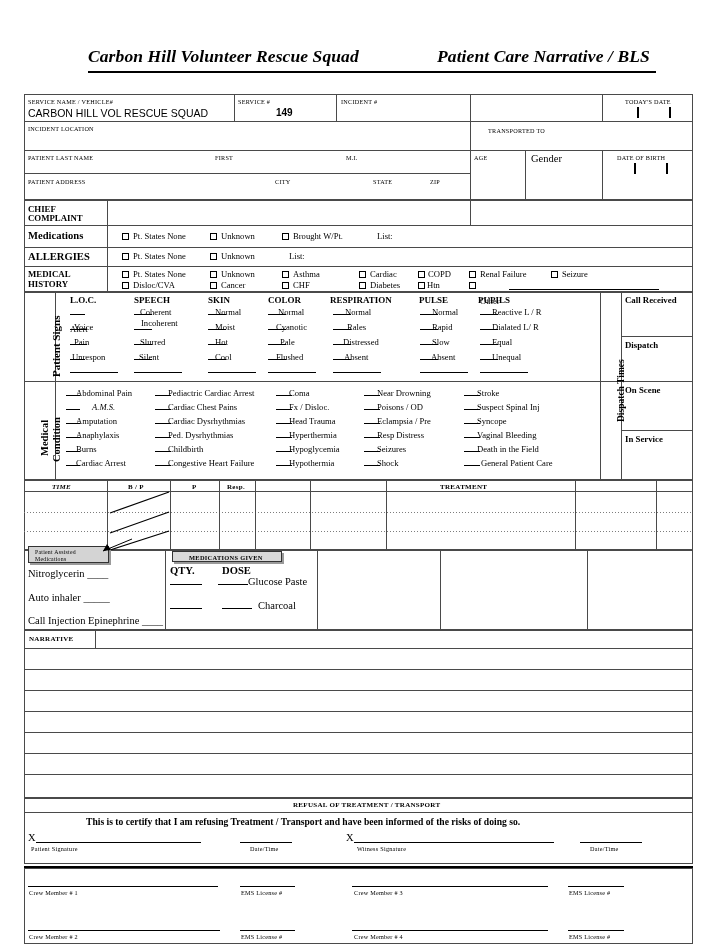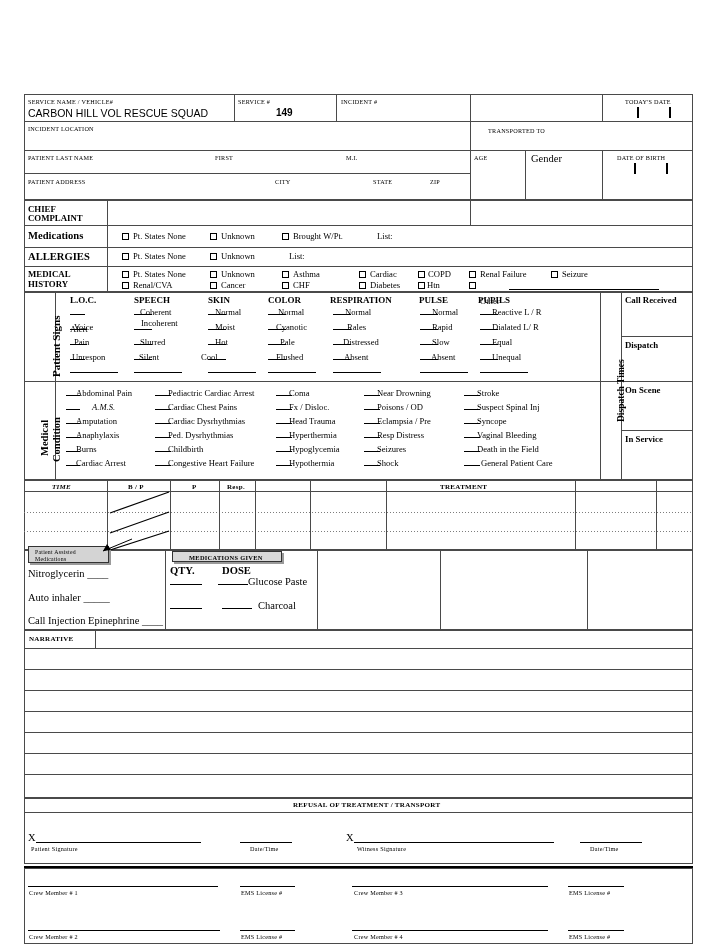--- a/index.html
+++ b/index.html
@@ -51,20 +51,25 @@
            box-shadow:2px 2px 0 #9a9a9a;}
   .dotted{position:absolute;height:1px;
           background-image:linear-gradient(to right,#7d7d7d 50%,transparent 50%);
           background-size:3px 1px;}
 </style>
 </head>
 <body>
 
 <div class="page">
 
+  <div class="title-wrap">
+    <div class="title-l">Carbon Hill Volunteer Rescue Squad</div>
+    <div class="title-r">Patient Care Narrative / BLS</div>
+    <div class="title-rule"></div>
+  </div>
 
   <div class="frame" style="left:24px;top:94px;width:669px;height:106px;"></div>
 
   <div class="hline" style="left:24px;top:121px;width:669px;"></div>
   <div class="hline" style="left:24px;top:150px;width:669px;"></div>
   <div class="hline" style="left:24px;top:173px;width:446px;"></div>
 
   <div class="vline" style="left:234px;top:94px;height:27px;"></div>
   <div class="vline" style="left:336px;top:94px;height:27px;"></div>
   <div class="vline" style="left:470px;top:94px;height:106px;"></div>
@@ -136,21 +141,21 @@
   <div class="cbx" style="left:359px;top:271px;"></div>
   <div class="lbl md" style="left:370px;top:269px;">Cardiac</div>
   <div class="cbx" style="left:418px;top:271px;"></div>
   <div class="lbl md" style="left:428px;top:269px;">COPD</div>
   <div class="cbx" style="left:469px;top:271px;"></div>
   <div class="lbl md" style="left:480px;top:269px;">Renal Failure</div>
   <div class="cbx" style="left:551px;top:271px;"></div>
   <div class="lbl md" style="left:562px;top:269px;">Seizure</div>
 
   <div class="cbx" style="left:122px;top:282px;"></div>
-  <div class="lbl md" style="left:133px;top:280px;">Renal/CVA</div>
+  <div class="lbl md" style="left:133px;top:280px;">Disloc/CVA</div>
   <div class="cbx" style="left:210px;top:282px;"></div>
   <div class="lbl md" style="left:221px;top:280px;">Cancer</div>
   <div class="cbx" style="left:282px;top:282px;"></div>
   <div class="lbl md" style="left:293px;top:280px;">CHF</div>
   <div class="cbx" style="left:359px;top:282px;"></div>
   <div class="lbl md" style="left:370px;top:280px;">Diabetes</div>
   <div class="cbx" style="left:418px;top:282px;"></div>
   <div class="lbl md" style="left:427px;top:280px;">Htn</div>
   <div class="cbx" style="left:469px;top:282px;"></div>
   <div class="lbl md" style="left:480px;top:296px;">Other</div>
@@ -195,21 +200,21 @@
     <div class="lbl md" style="left:139px;top:352px;">Silent</div>
     <div class="ul" style="left:134px;top:359px;width:18px;"></div>
     <div class="ul" style="left:134px;top:372px;width:48px;"></div>
 
     <div class="lbl md" style="left:215px;top:307px;">Normal</div>
     <div class="ul" style="left:208px;top:314px;width:18px;"></div>
     <div class="lbl md" style="left:215px;top:322px;">Moist</div>
     <div class="ul" style="left:208px;top:329px;width:18px;"></div>
     <div class="lbl md" style="left:215px;top:337px;">Hot</div>
     <div class="ul" style="left:208px;top:344px;width:18px;"></div>
-    <div class="lbl md" style="left:201px;top:352px;">Cool</div>
+    <div class="lbl md" style="left:215px;top:352px;">Cool</div>
     <div class="ul" style="left:208px;top:359px;width:18px;"></div>
     <div class="ul" style="left:208px;top:372px;width:48px;"></div>
 
     <div class="lbl md" style="left:278px;top:307px;">Normal</div>
     <div class="ul" style="left:268px;top:314px;width:18px;"></div>
     <div class="lbl md" style="left:276px;top:322px;">Cyanotic</div>
     <div class="ul" style="left:268px;top:329px;width:18px;"></div>
     <div class="lbl md" style="left:280px;top:337px;">Pale</div>
     <div class="ul" style="left:268px;top:344px;width:18px;"></div>
     <div class="lbl md" style="left:276px;top:352px;">Flushed</div>
@@ -387,20 +392,21 @@
   <div class="hline" style="left:24px;top:669px;width:669px;"></div>
   <div class="hline" style="left:24px;top:690px;width:669px;"></div>
   <div class="hline" style="left:24px;top:711px;width:669px;"></div>
   <div class="hline" style="left:24px;top:732px;width:669px;"></div>
   <div class="hline" style="left:24px;top:753px;width:669px;"></div>
   <div class="hline" style="left:24px;top:774px;width:669px;"></div>
 
   <div class="frame" style="left:24px;top:798px;width:669px;height:66px;"></div>
   <div class="hline" style="left:24px;top:812px;width:669px;"></div>
   <div class="lbl tinyb" style="left:293px;top:801px;font-size:7px;">REFUSAL OF TREATMENT / TRANSPORT</div>
+  <div class="lbl mdb" style="left:86px;top:816px;font-size:9.6px;">This is to certify that I am refusing Treatment / Transport and have been informed of the risks of doing so.</div>
 
   <div class="lbl lg" style="left:28px;top:832px;">X</div>
   <div class="ul" style="left:36px;top:842px;width:165px;"></div>
   <div class="lbl tiny" style="left:31px;top:845px;">Patient Signature</div>
   <div class="ul" style="left:240px;top:842px;width:52px;"></div>
   <div class="lbl tiny" style="left:250px;top:845px;">Date/Time</div>
 
   <div class="lbl lg" style="left:346px;top:832px;">X</div>
   <div class="ul" style="left:354px;top:842px;width:200px;"></div>
   <div class="lbl tiny" style="left:357px;top:845px;">Witness Signature</div>

